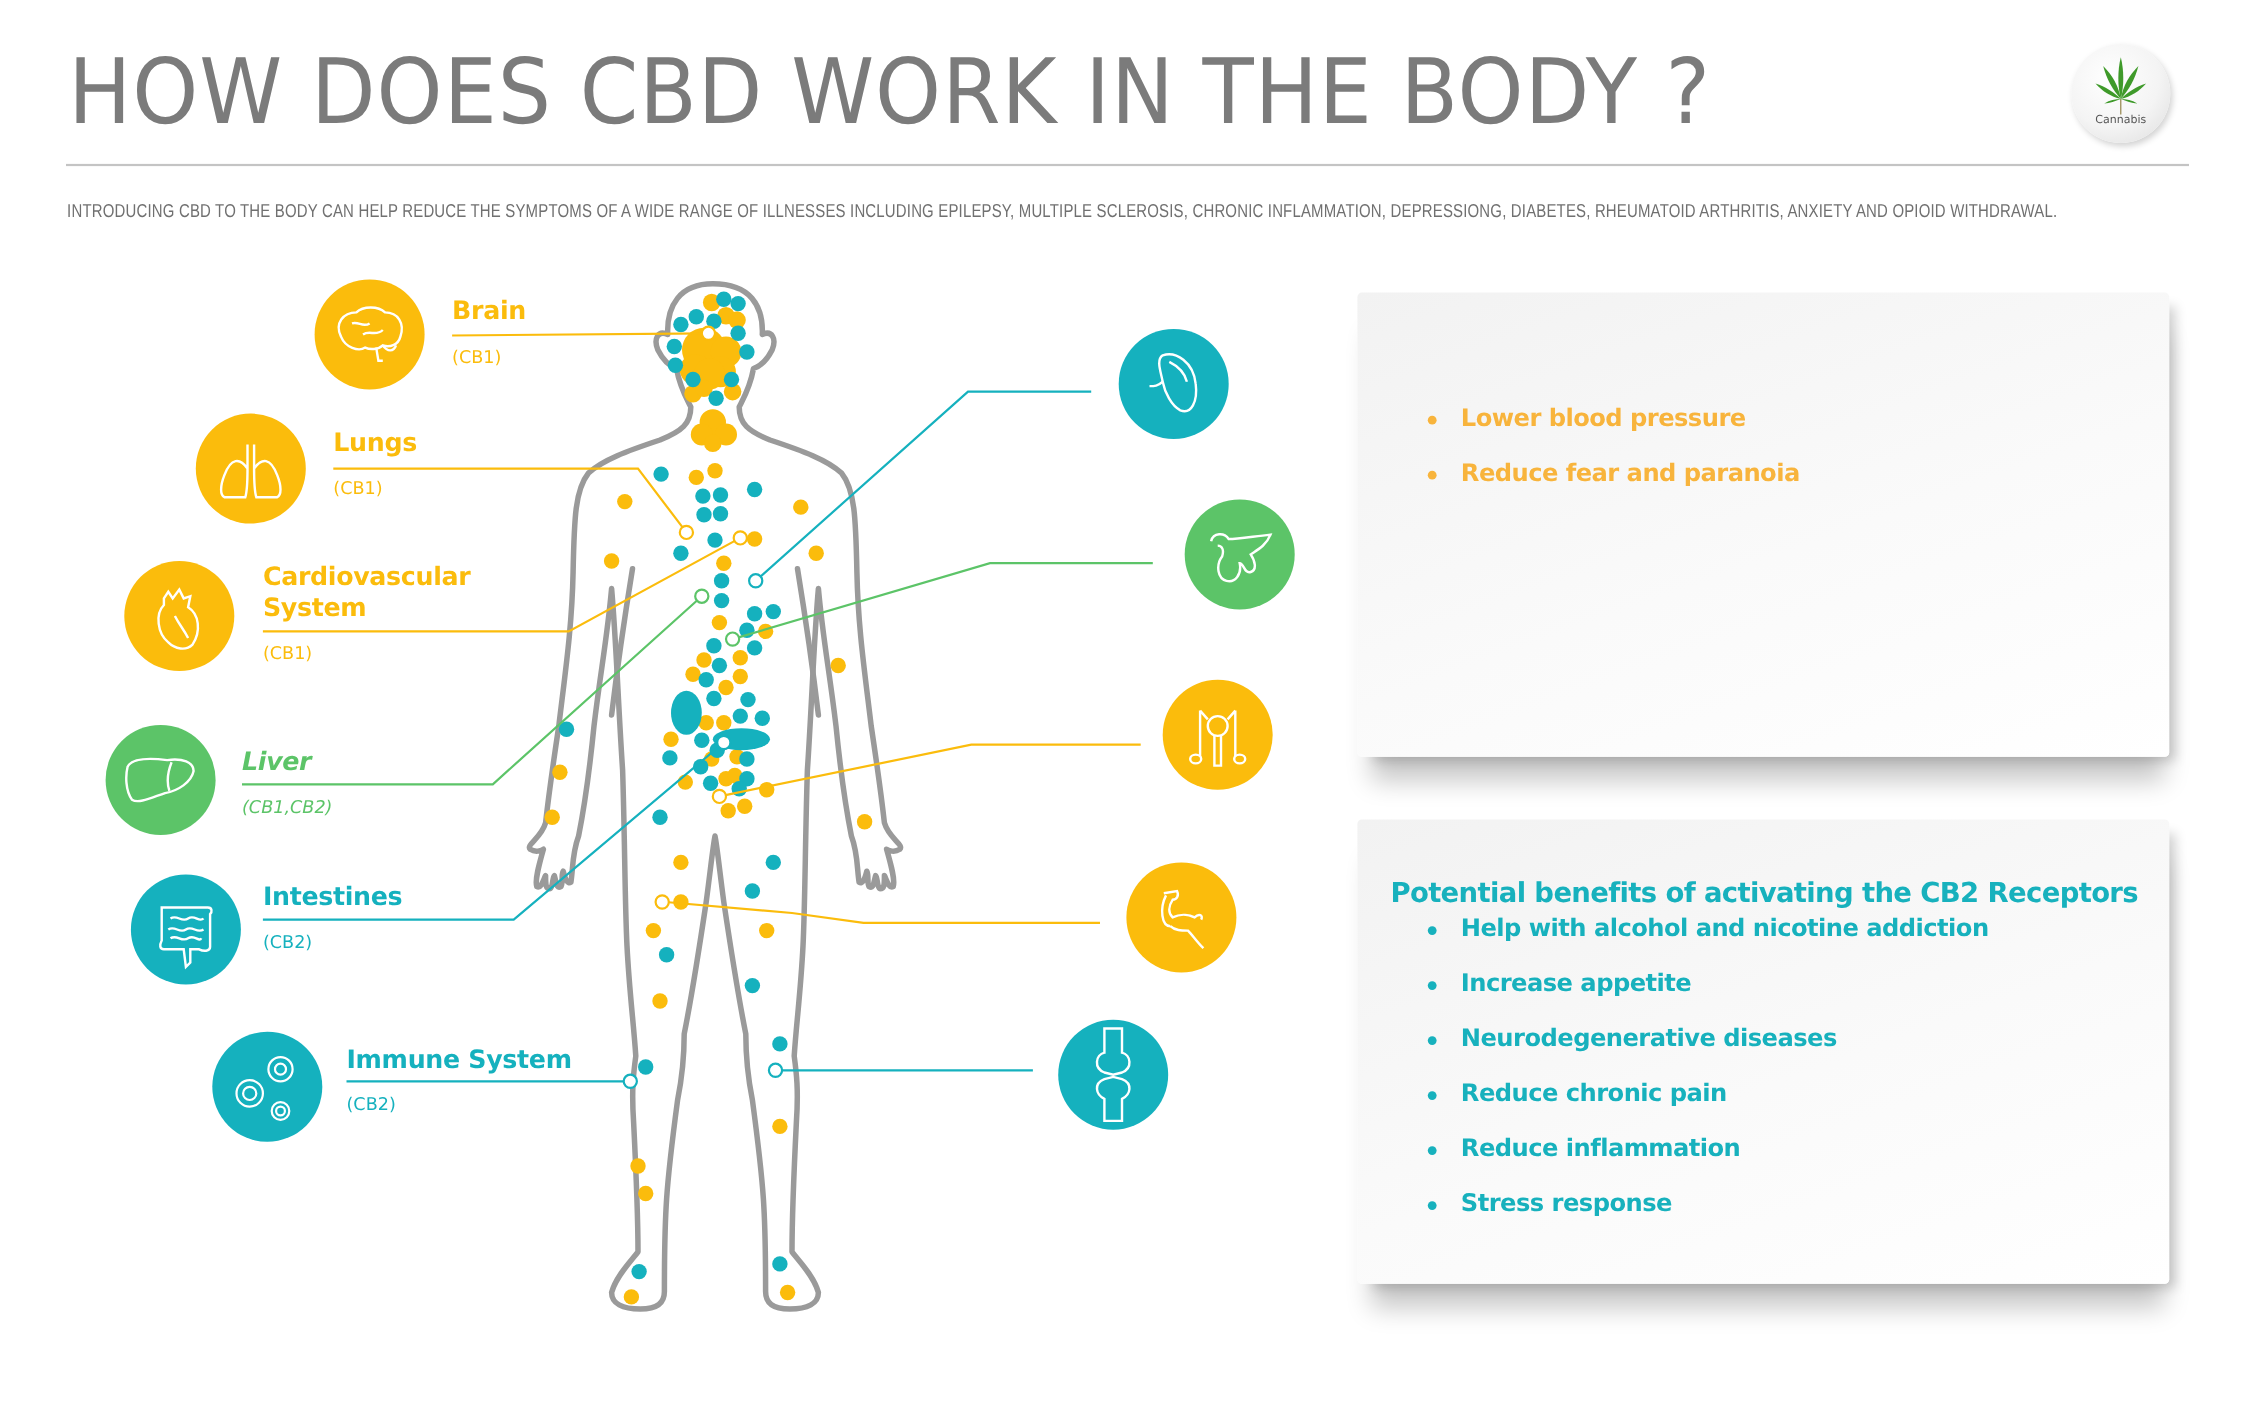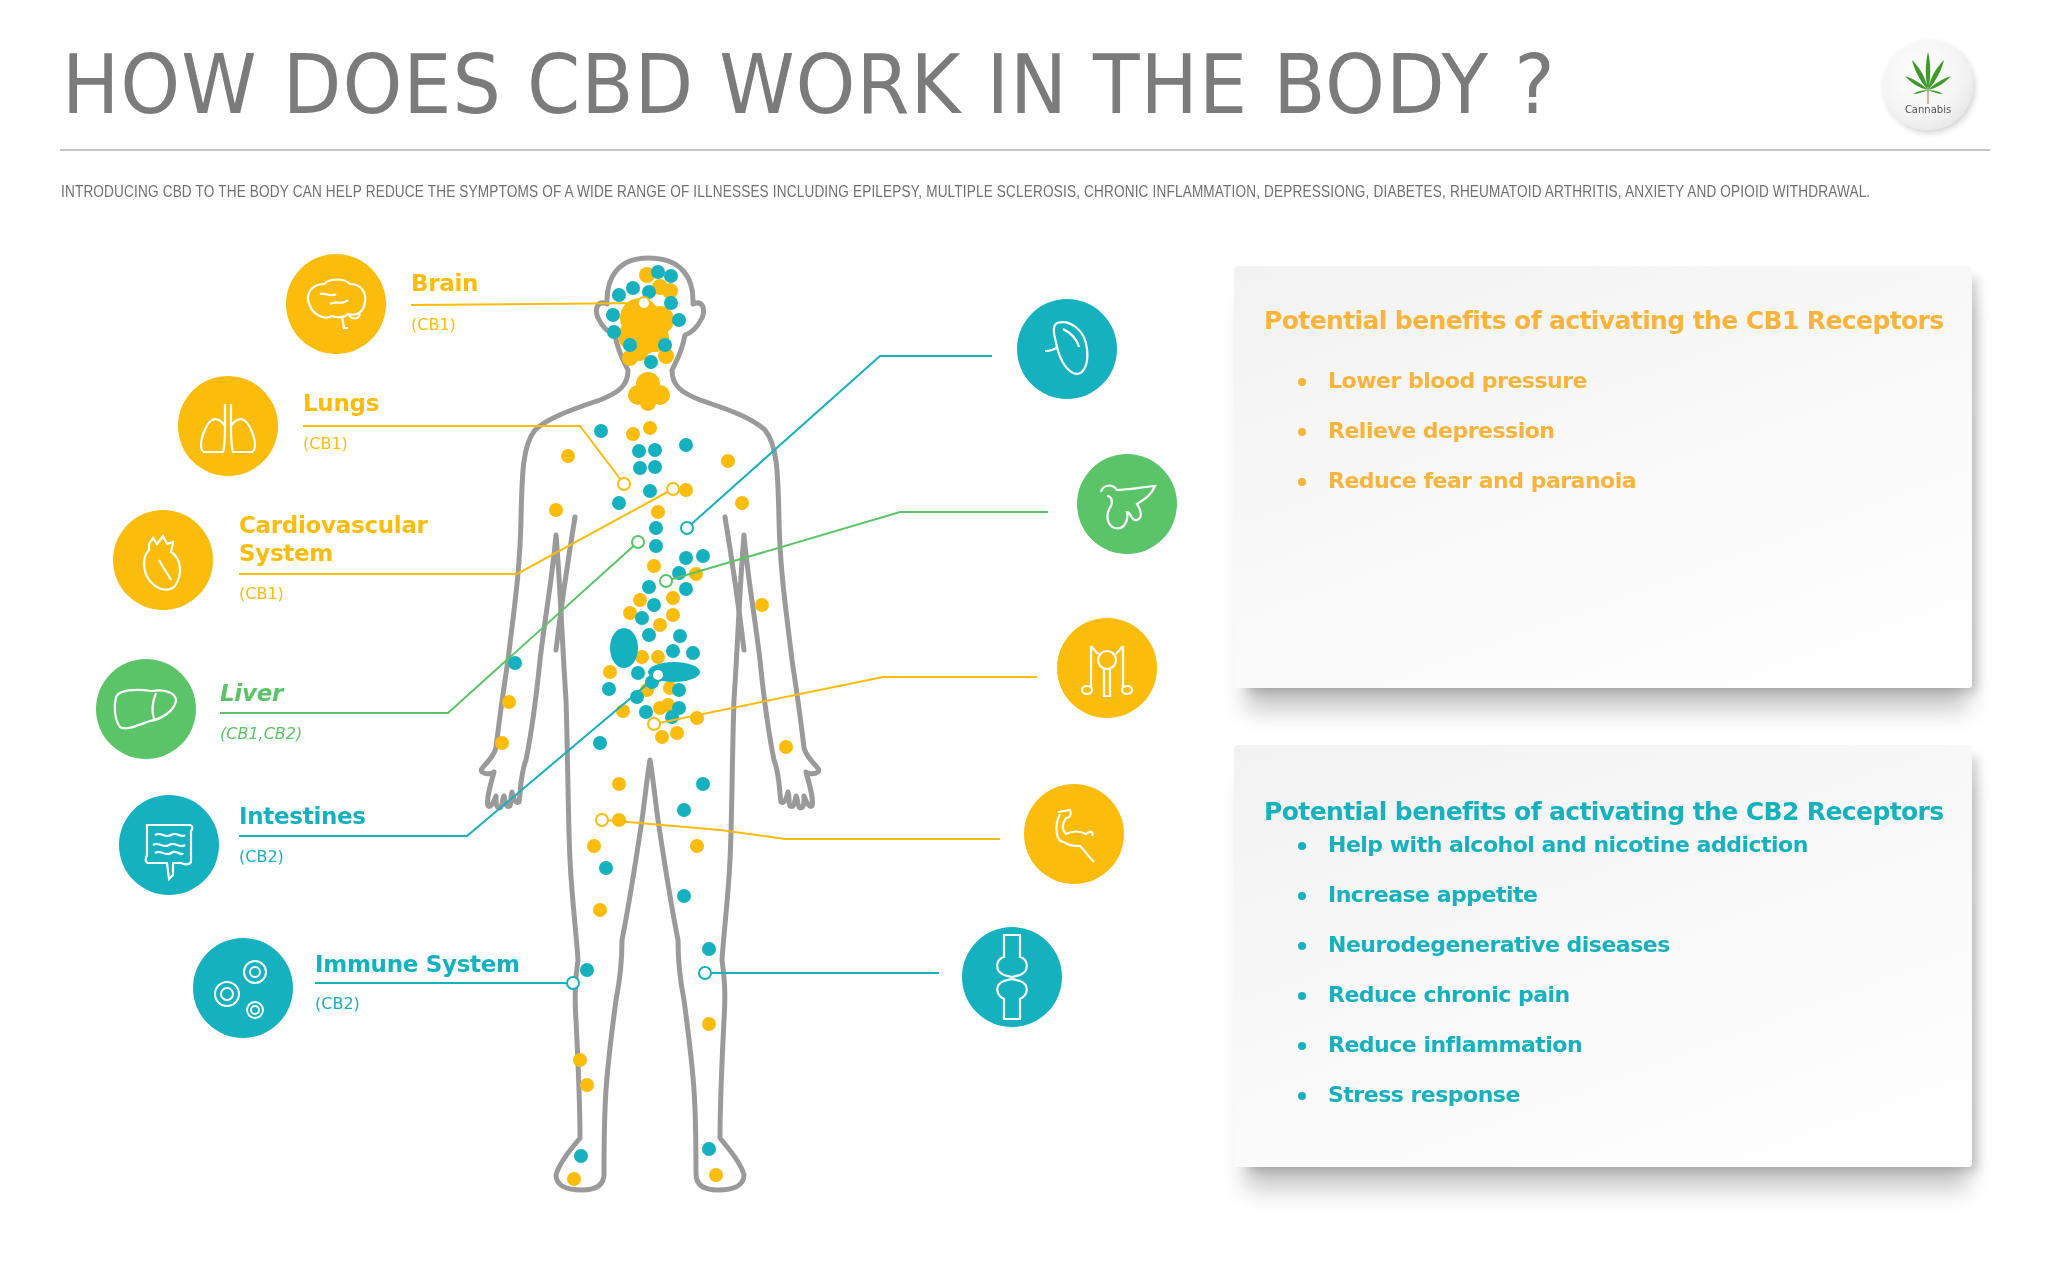--- a/index.html
+++ b/index.html
@@ -341,24 +341,22 @@
         <g fill="none" stroke="#fff" stroke-width="2.2">
           <path d="M42 8 L58 8 L58 30 C66 32 68 44 58 48 L50 50 L42 48 C32 44 34 32 42 30 Z"></path>
           <path d="M42 92 L58 92 L58 72 C66 68 68 58 58 54 L50 52 L42 54 C32 58 34 68 42 72 Z"></path>
         </g>
       </svg>
   </div>
 
 </div>
 
 <div class="panel p1" style="top:266px;">
-  <div class="panel-title">Potential benefits of activating the CB1 Receptors</div>
   <ul>
     <li><span class="dot"></span><span>Lower blood pressure</span></li>
-    <li><span class="dot"></span><span>Relieve depression</span></li>
     <li><span class="dot"></span><span>Reduce fear and paranoia</span></li>
   </ul>
 </div>
 
 <div class="panel p2" style="top:745px;">
   <div class="panel-title" style="top:32px;margin-top:20px;">Potential benefits of activating the CB2 Receptors</div>
   <ul style="top:85px;">
     <li><span class="dot"></span><span>Help with alcohol and nicotine addiction</span></li>
     <li><span class="dot"></span><span>Increase appetite</span></li>
     <li><span class="dot"></span><span>Neurodegenerative diseases</span></li>

